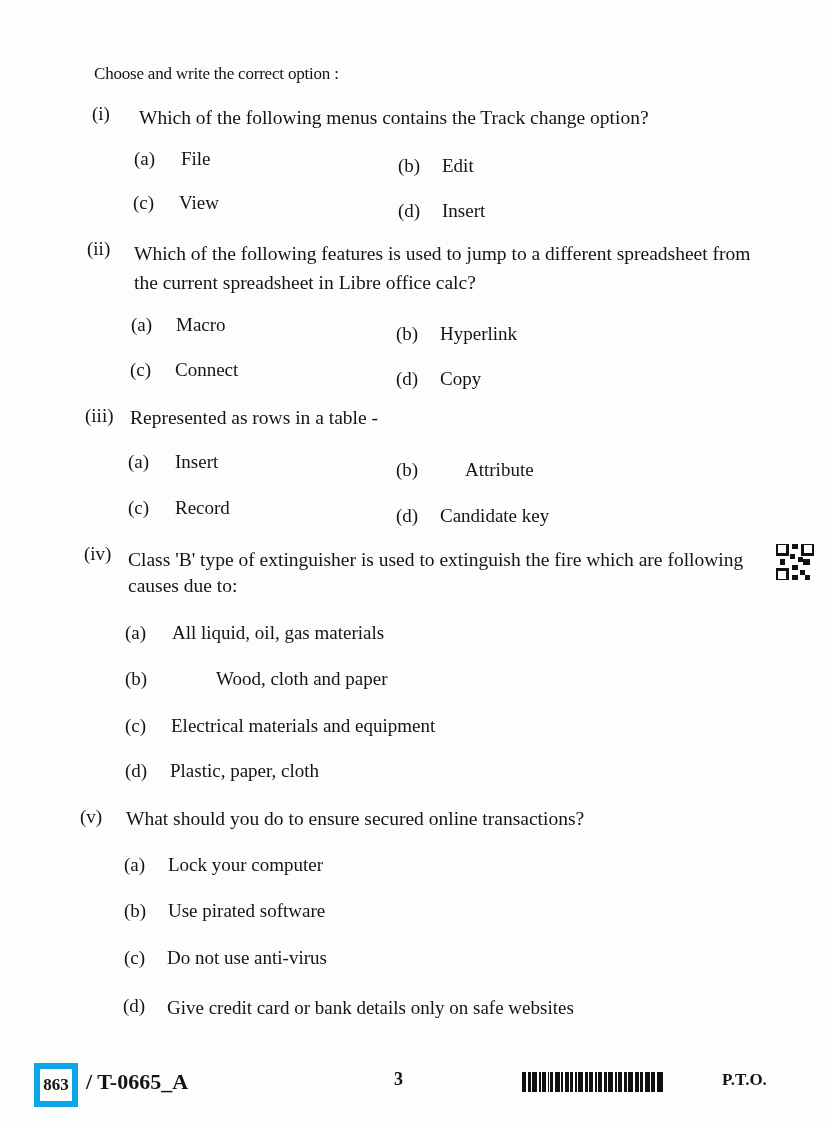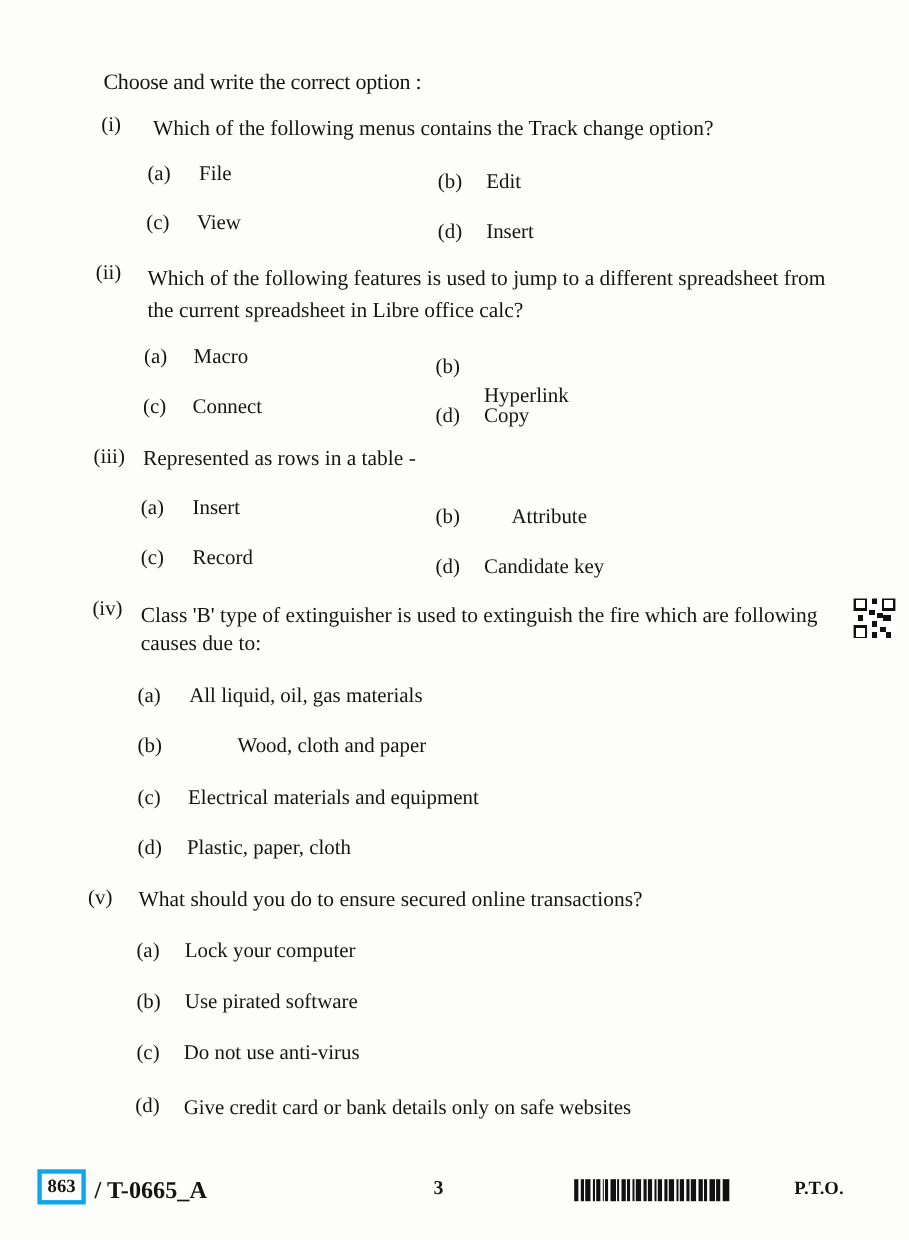--- a/index.html
+++ b/index.html
@@ -1,28 +1,28 @@
 <!DOCTYPE html>
 <html><head>
   <meta charset="utf-8">
   <style>
     html, body { margin:0; padding:0; }
     body {
       width:826px; height:1127px; background:#fdfdfb; position:relative; overflow:hidden;
       font-family: "Liberation Serif", "DejaVu Serif", serif; color:#141414;
     }
     .abs { position:absolute; white-space:nowrap; }
-    .intro { font-size:20px; letter-spacing:-0.2px;text-align:right; }
+    .intro { font-size:17px; letter-spacing:-0.2px;text-align:right; }
     .q { font-size:19.5px; }
     .num { font-size:19px; }
     .opt { font-size:19px; }
     .qr { position:absolute; left:776px; top:544px; width:38px; height:36px; }
     .footer-box {
-      position:absolute; left:34px; top:1063px; width:44px; height:32px;
-      border:4px solid #0ea5e9; font-weight:bold; font-size:17px;
+      position:absolute; left:34px; top:1063px; width:44px; height:44px;
+      border:6px solid #0ea5e9; font-weight:bold; font-size:17px;
       display:flex; align-items:center; justify-content:center; box-sizing:border-box;
     }
     .barcode { position:absolute; left:522px; top:1072px; width:180px; height:20px; display:flex; }
     .barcode span { display:block; height:100%; background:#111; }
     .bold { font-weight:bold; }
   </style>
 </head>
 <body>
 
 <div class="abs intro" style="left:94px;top:64px;">Choose and write the correct option :</div>
@@ -40,21 +40,21 @@
   <span class="abs opt" style="left:442px;top:200px;">Insert</span>
 </div>
 
 <div>
   <span class="abs num" style="left:87px;top:238px;">(ii)</span>
   <span class="abs q" style="left:134px;top:243px;">Which of the following features is used to jump to a different spreadsheet from</span>
   <span class="abs q" style="left:134px;top:272px;">the current spreadsheet in Libre office calc?</span>
   <span class="abs opt" style="left:131px;top:314px;">(a)</span>
   <span class="abs opt" style="left:176px;top:314px;">Macro</span>
   <span class="abs opt" style="left:396px;top:323px;">(b)</span>
-  <span class="abs opt" style="left:440px;top:323px;margin-top:26px;">Hyperlink</span>
+  <span class="abs opt" style="left:440px;top:323px;">Hyperlink</span>
   <span class="abs opt" style="left:130px;top:359px;">(c)</span>
   <span class="abs opt" style="left:175px;top:359px;">Connect</span>
   <span class="abs opt" style="left:396px;top:368px;">(d)</span>
   <span class="abs opt" style="left:440px;top:368px;text-align:center;">Copy</span>
 </div>
 
 <div>
   <span class="abs num" style="left:85px;top:405px;">(iii)</span>
   <span class="abs q" style="left:130px;top:407px;">Represented as rows in a table -</span>
   <span class="abs opt" style="left:128px;top:451px;">(a)</span>

